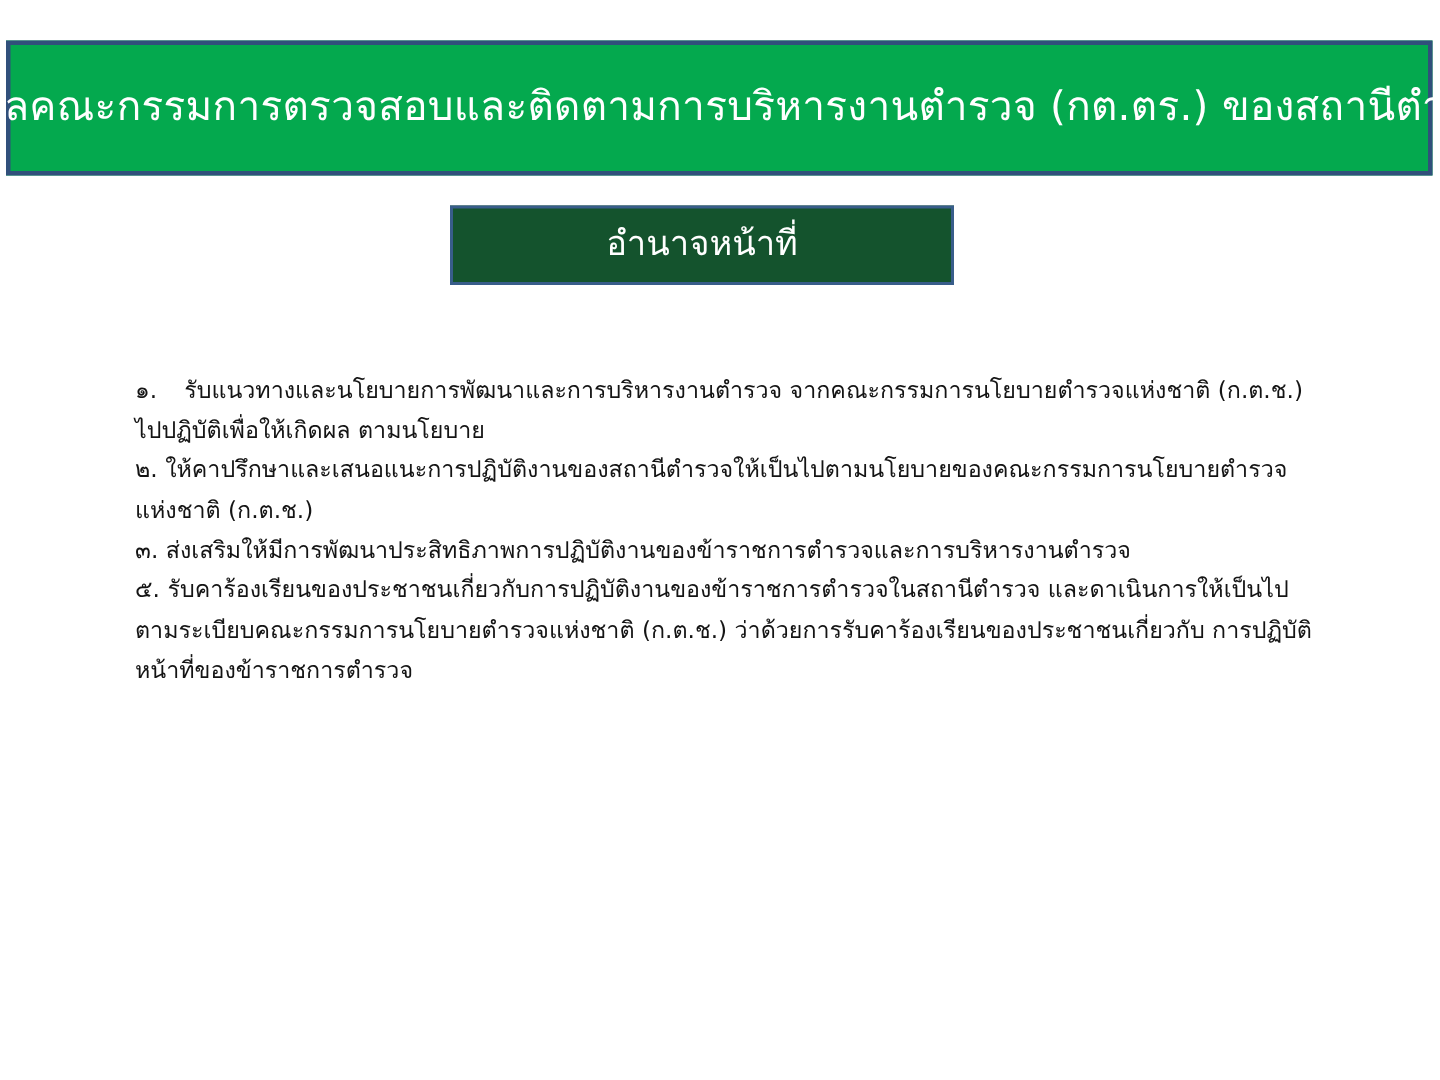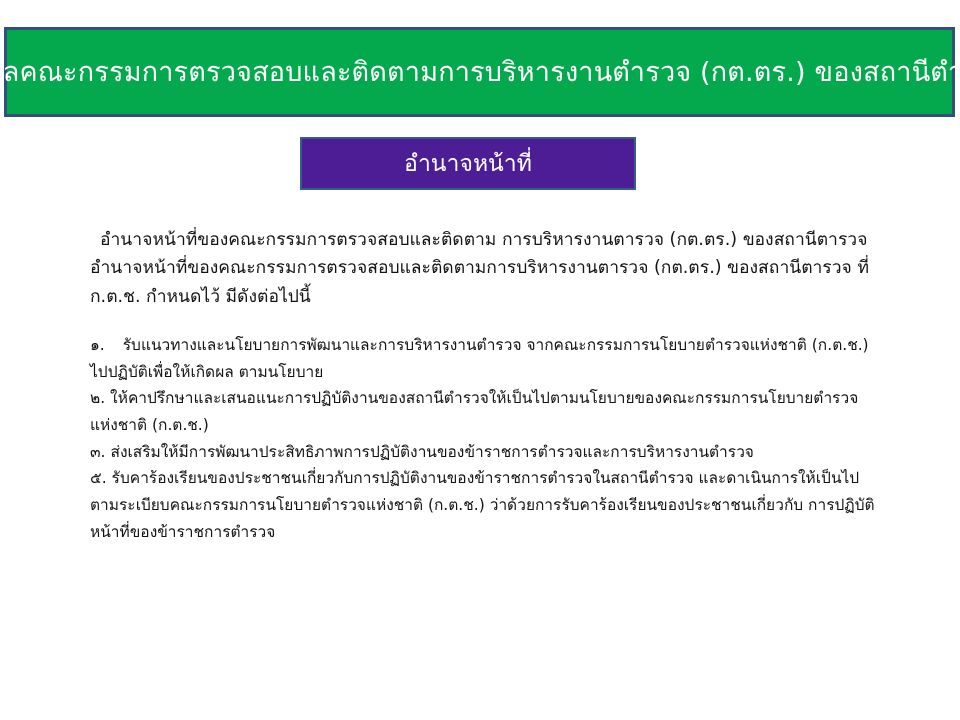--- a/index.html
+++ b/index.html
@@ -50,21 +50,21 @@
   }
 
   
   .section-button {
     position: absolute;
     left: 300px;
     top: 137px;
     width: 336px;
     height: 53px;
     box-sizing: border-box;
-    background: #4c1d95;
+    background: #14532d;
     border: 2px solid #385D8A;
     display: flex;
     align-items: center;
     justify-content: center;
   }
   .section-button-text {
     color: #ffffff;
     font-size: 23px;
     line-height: 1.2;
     font-weight: 400;
@@ -124,21 +124,20 @@
   <div class="title-banner">
     <div class="title-banner-text">ข้อมูลคณะกรรมการตรวจสอบและติดตามการบริหารงานตำรวจ (กต.ตร.) ของสถานีตำรวจ</div>
   </div>
 
   <div class="section-button">
     <div class="section-button-text">อำนาจหน้าที่</div>
   </div>
 
   <div class="content">
 
-    <p class="intro-para"> อำนาจหน้าที่ของคณะกรรมการตรวจสอบและติดตาม การบริหารงานตารวจ (กต.ตร.) ของสถานีตารวจ อำนาจหน้าที่ของคณะกรรมการตรวจสอบและติดตามการบริหารงานตารวจ (กต.ตร.) ของสถานีตารวจ ที่ ก.ต.ช. กำหนดไว้ มีดังต่อไปนี้</p>
 
     <div class="list-block">
 
       <p class="list-item first-item">
         <span class="num">๑.</span><span class="gap"></span><span>รับแนวทางและนโยบายการพัฒนาและการบริหารงานตำรวจ จากคณะกรรมการนโยบายตำรวจแห่งชาติ (ก.ต.ช.) ไปปฏิบัติเพื่อให้เกิดผล ตามนโยบาย</span>
       </p>
 
       <p class="list-item">
         <span class="num">๒.</span>
         <span>ให้คาปรึกษาและเสนอแนะการปฏิบัติงานของสถานีตำรวจให้เป็นไปตามนโยบายของคณะกรรมการนโยบายตำรวจแห่งชาติ (ก.ต.ช.)</span>

